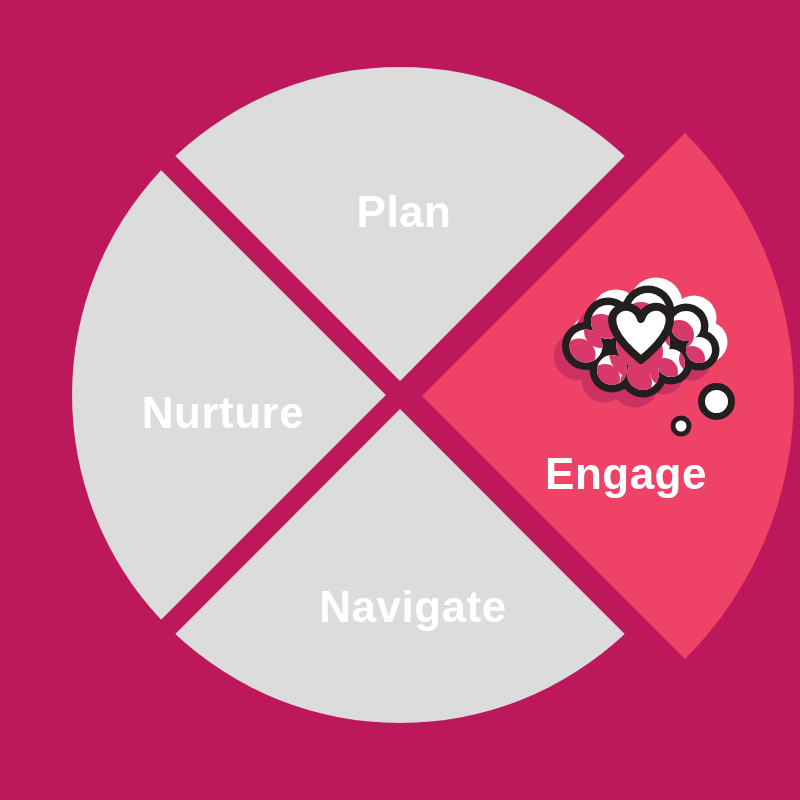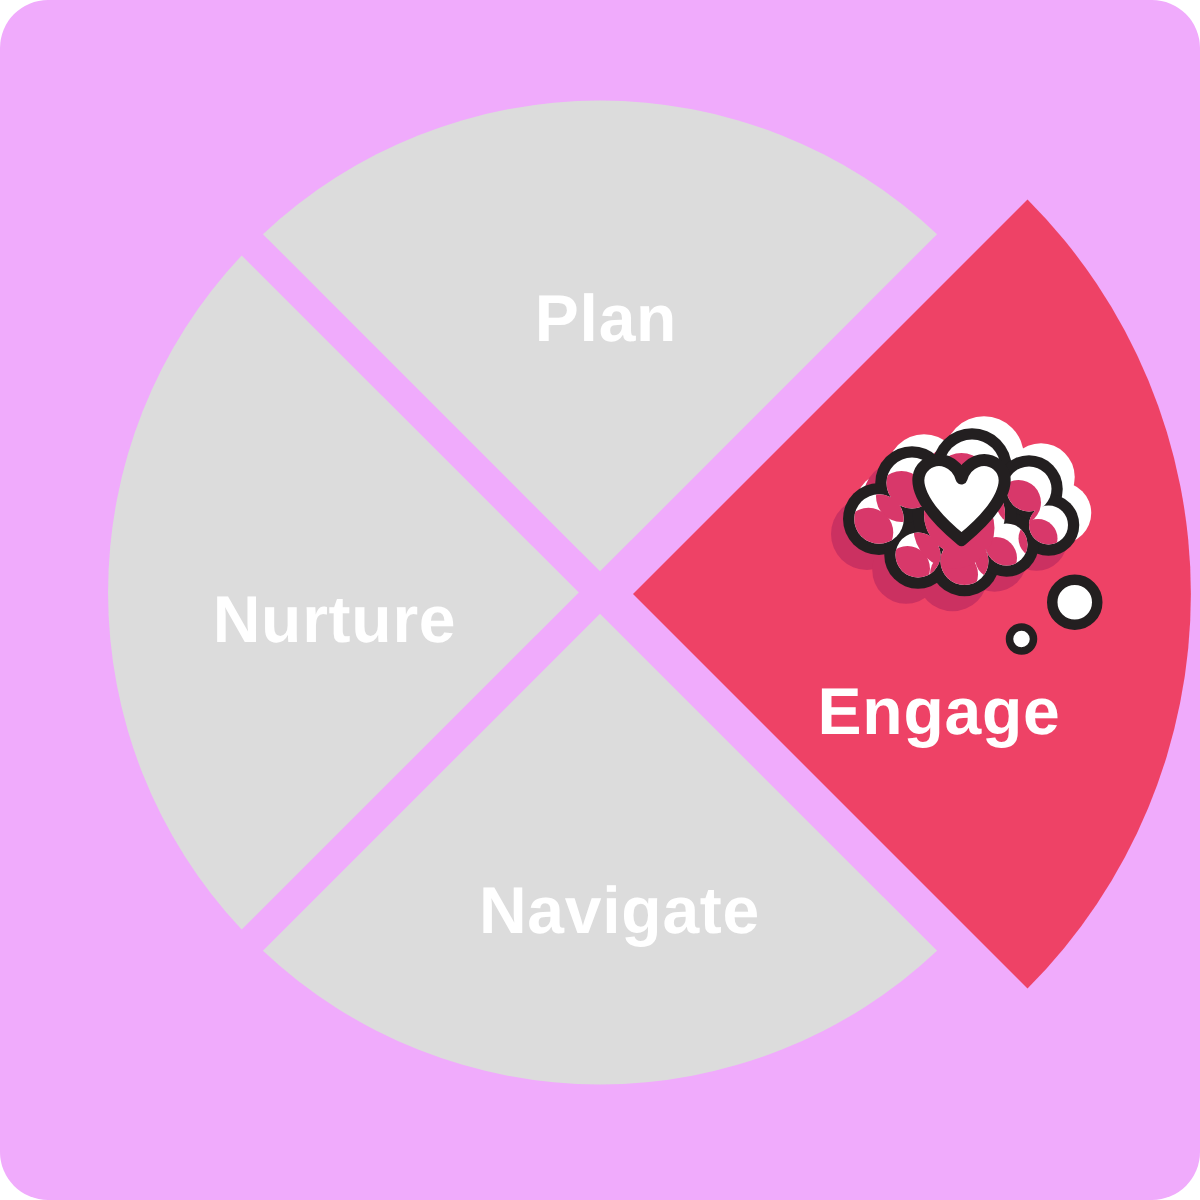--- a/index.html
+++ b/index.html
@@ -1,23 +1,22 @@
 <!DOCTYPE html>
 <html><head>
 <meta charset="utf-8">
 <style>
   html, body { margin: 0; padding: 0; background: #ffffff; }
   .stage {
     position: relative;
     width: 800px;
     height: 800px;
-    background: #f0abfc;
+    background: #be185d;
     overflow: hidden;
     font-family: "Liberation Sans", "DejaVu Sans", sans-serif;
-    border-radius: 32px;
   }
   svg { display: block; }
   .wedge-label {
     font-family: "Liberation Sans", "DejaVu Sans", sans-serif;
     font-weight: bold;
     font-size: 44px;
     letter-spacing: 0.5px;
     text-anchor: middle;
   }
 </style>

